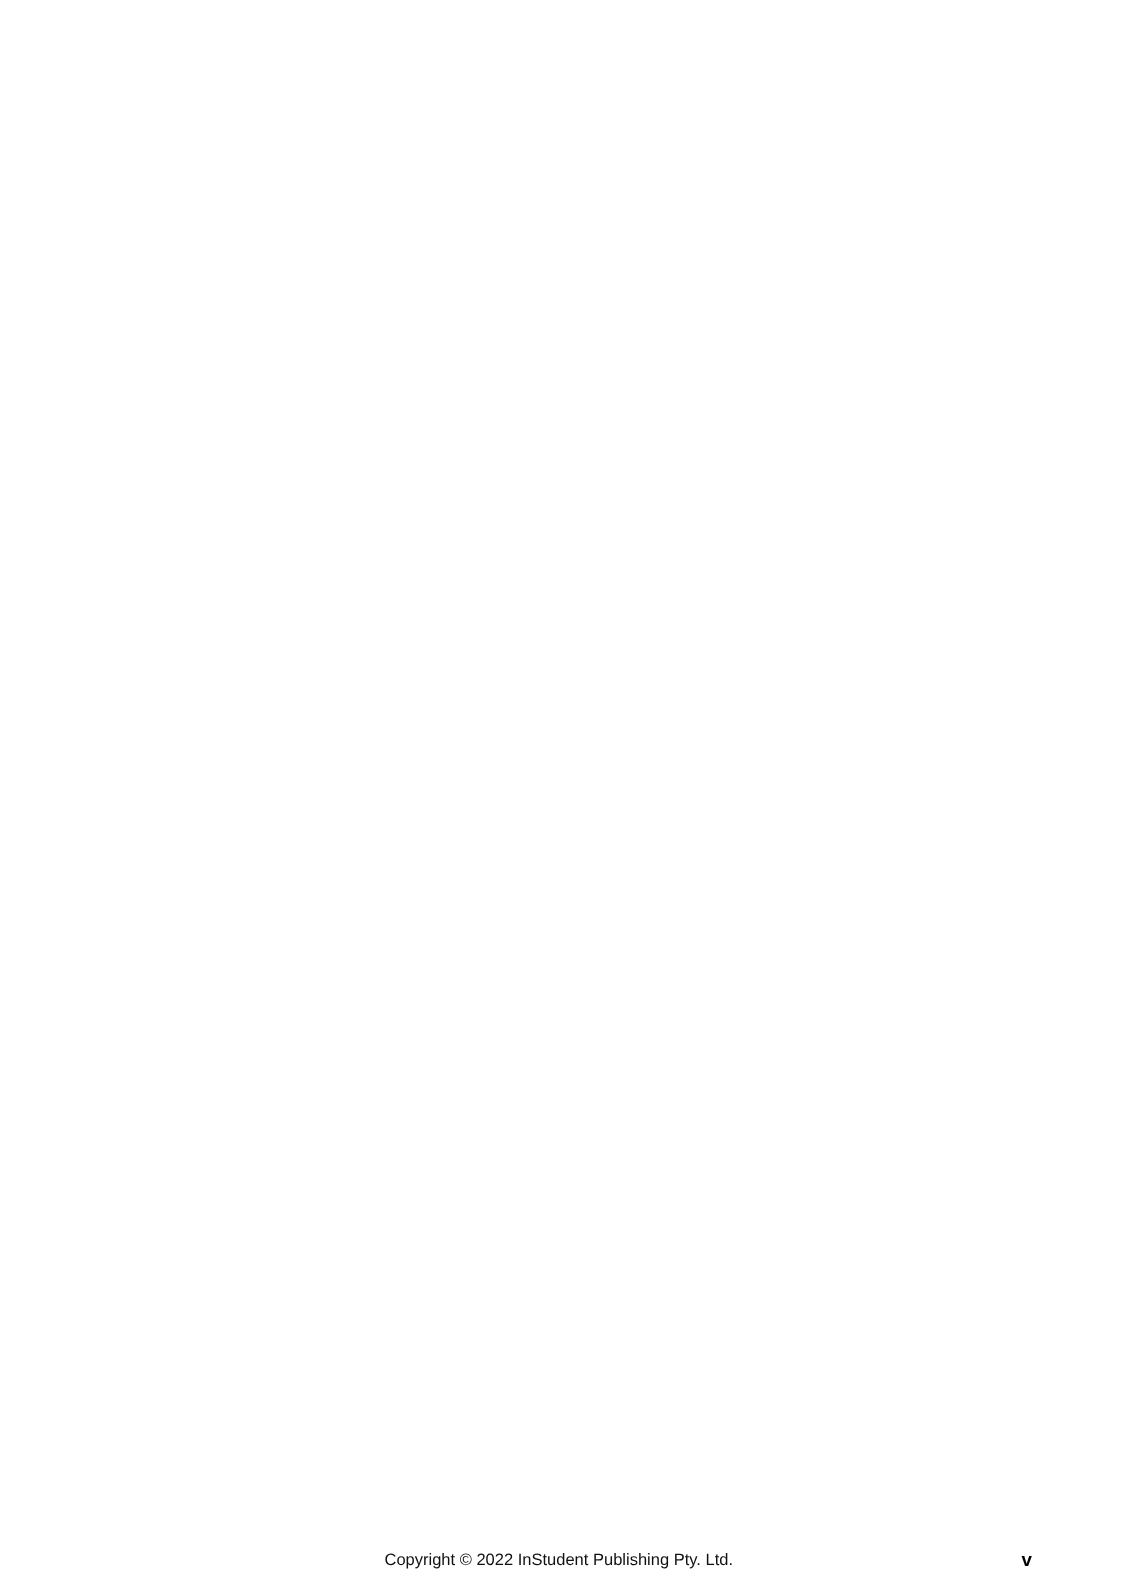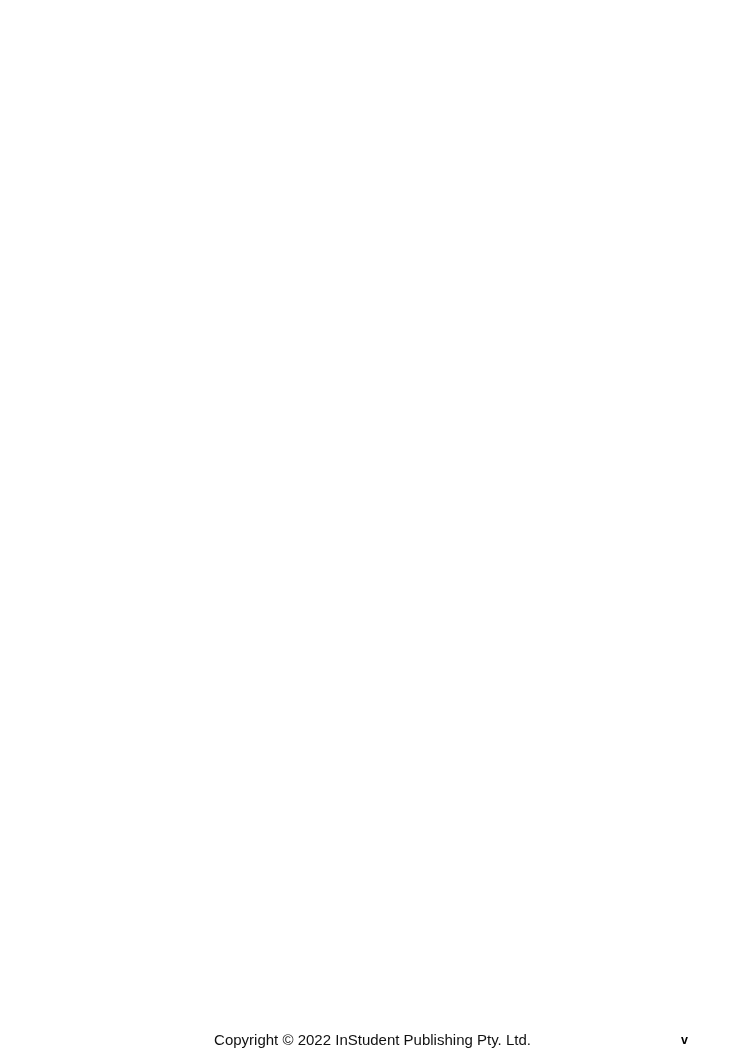--- a/index.html
+++ b/index.html
@@ -4,21 +4,21 @@
 <style>
   html,body{margin:0;padding:0;}
   body{
     width:750px;height:1061px;position:relative;background:#ffffff;color:#000;
     font-family:"Liberation Sans", sans-serif;overflow:hidden;
     -webkit-font-smoothing:antialiased;
   }
   .content{position:absolute;left:57px;right:62px;top:50px;}
   
   .footer{position:absolute;left:57px;right:62px;top:1033px;height:16px;line-height:14px;}
-  .footer .copyright{display:block;text-align:center;font-size:15px;color:#111;}
+  .footer .copyright{display:block;text-align:center;font-size:11px;color:#111;}
   .footer .folio{position:absolute;right:0;top:0;font-weight:bold;font-size:12.5px;line-height:14px;}
 </style>
 </head>
 <body>
 
 <main class="content">
   <div></div>
 </main>
 
 <footer class="footer">

